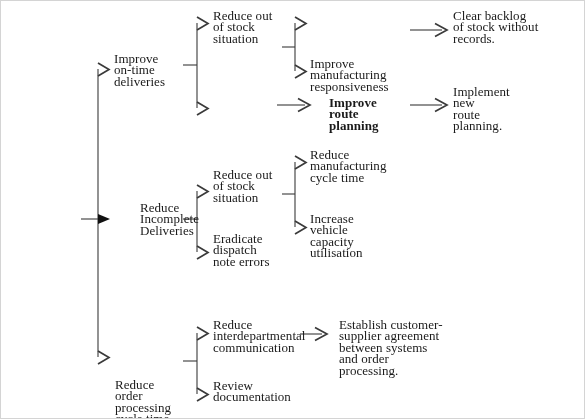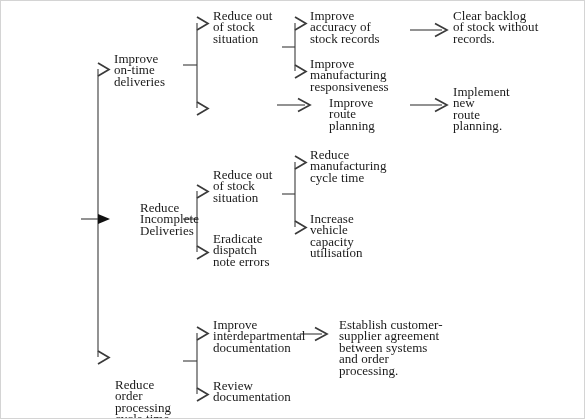--- a/index.html
+++ b/index.html
@@ -107,29 +107,28 @@
 
   <div class="node" style="left:114px; top:334px; width:60px;margin-top:44px;">Reduce order processing cycle time</div>
 
   <div class="node" style="left:212px; top:9px; width:72px;">Reduce out of stock situation</div>
 
 
   <div class="node" style="left:212px; top:168px; width:72px;">Reduce out of stock situation</div>
 
   <div class="node" style="left:212px; top:232px; width:60px;">Eradicate dispatch note errors</div>
 
-  <div class="node" style="left:212px; top:318px; width:80px;">Improve interdepartmental documentation</div>
+  <div class="node" style="left:212px; top:318px; width:80px;">Reduce interdepartmental communication</div>
 
   <div class="node" style="left:212px; top:379px; width:70px;">Review documentation</div>
 
-  <div class="node" style="left:309px; top:9px; width:72px;">Improve accuracy of stock records</div>
 
   <div class="node" style="left:309px; top:57px; width:76px;">Improve manufacturing responsiveness</div>
 
-  <div class="node" style="left:328px; top:96px; width:58px;">Improve route planning</div>
+  <div class="node" style="left:328px; top:96px; width:58px;font-weight:bold;">Improve route planning</div>
 
   <div class="node" style="left:309px; top:148px; width:72px;">Reduce manufacturing cycle time</div>
 
   <div class="node" style="left:338px; top:318px; width:110px;">Establish customer-supplier agreement between systems and order processing.</div>
 
   <div class="node" style="left:309px; top:212px; width:60px;">Increase vehicle capacity utilisation</div>
 
   <div class="node" style="left:452px; top:9px; width:86px;">Clear backlog of stock without records.</div>
 
   <div class="node" style="left:452px; top:85px; width:46px;">Implement new route planning.</div>

